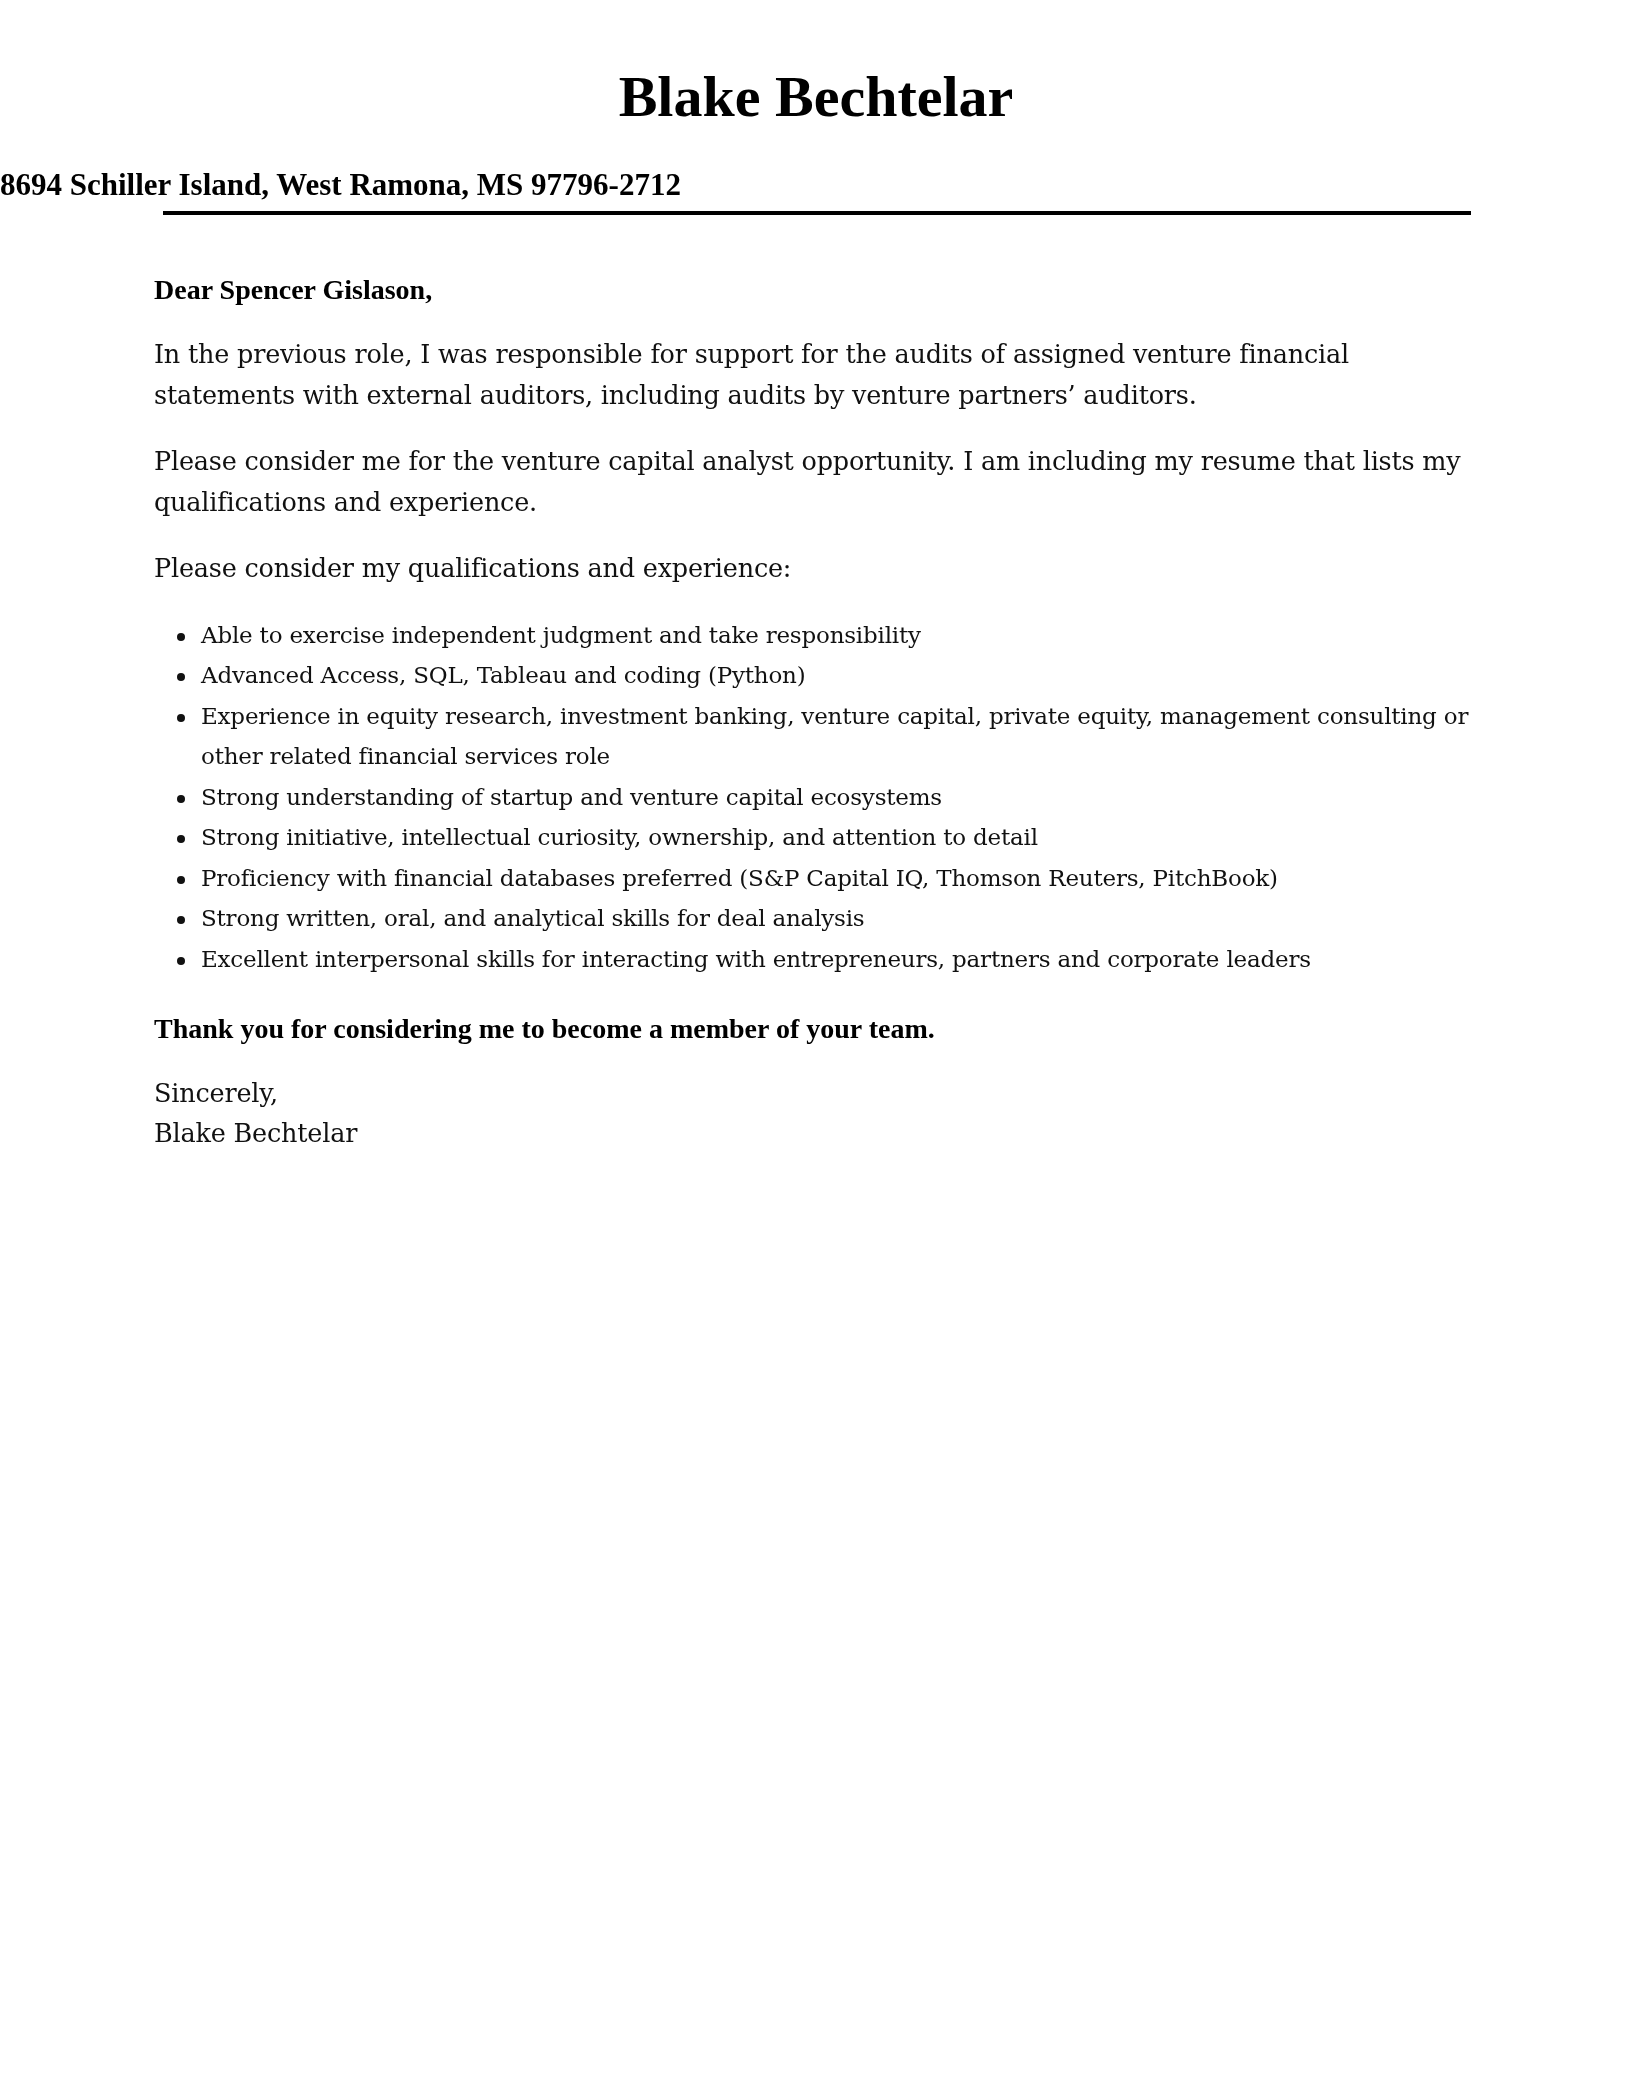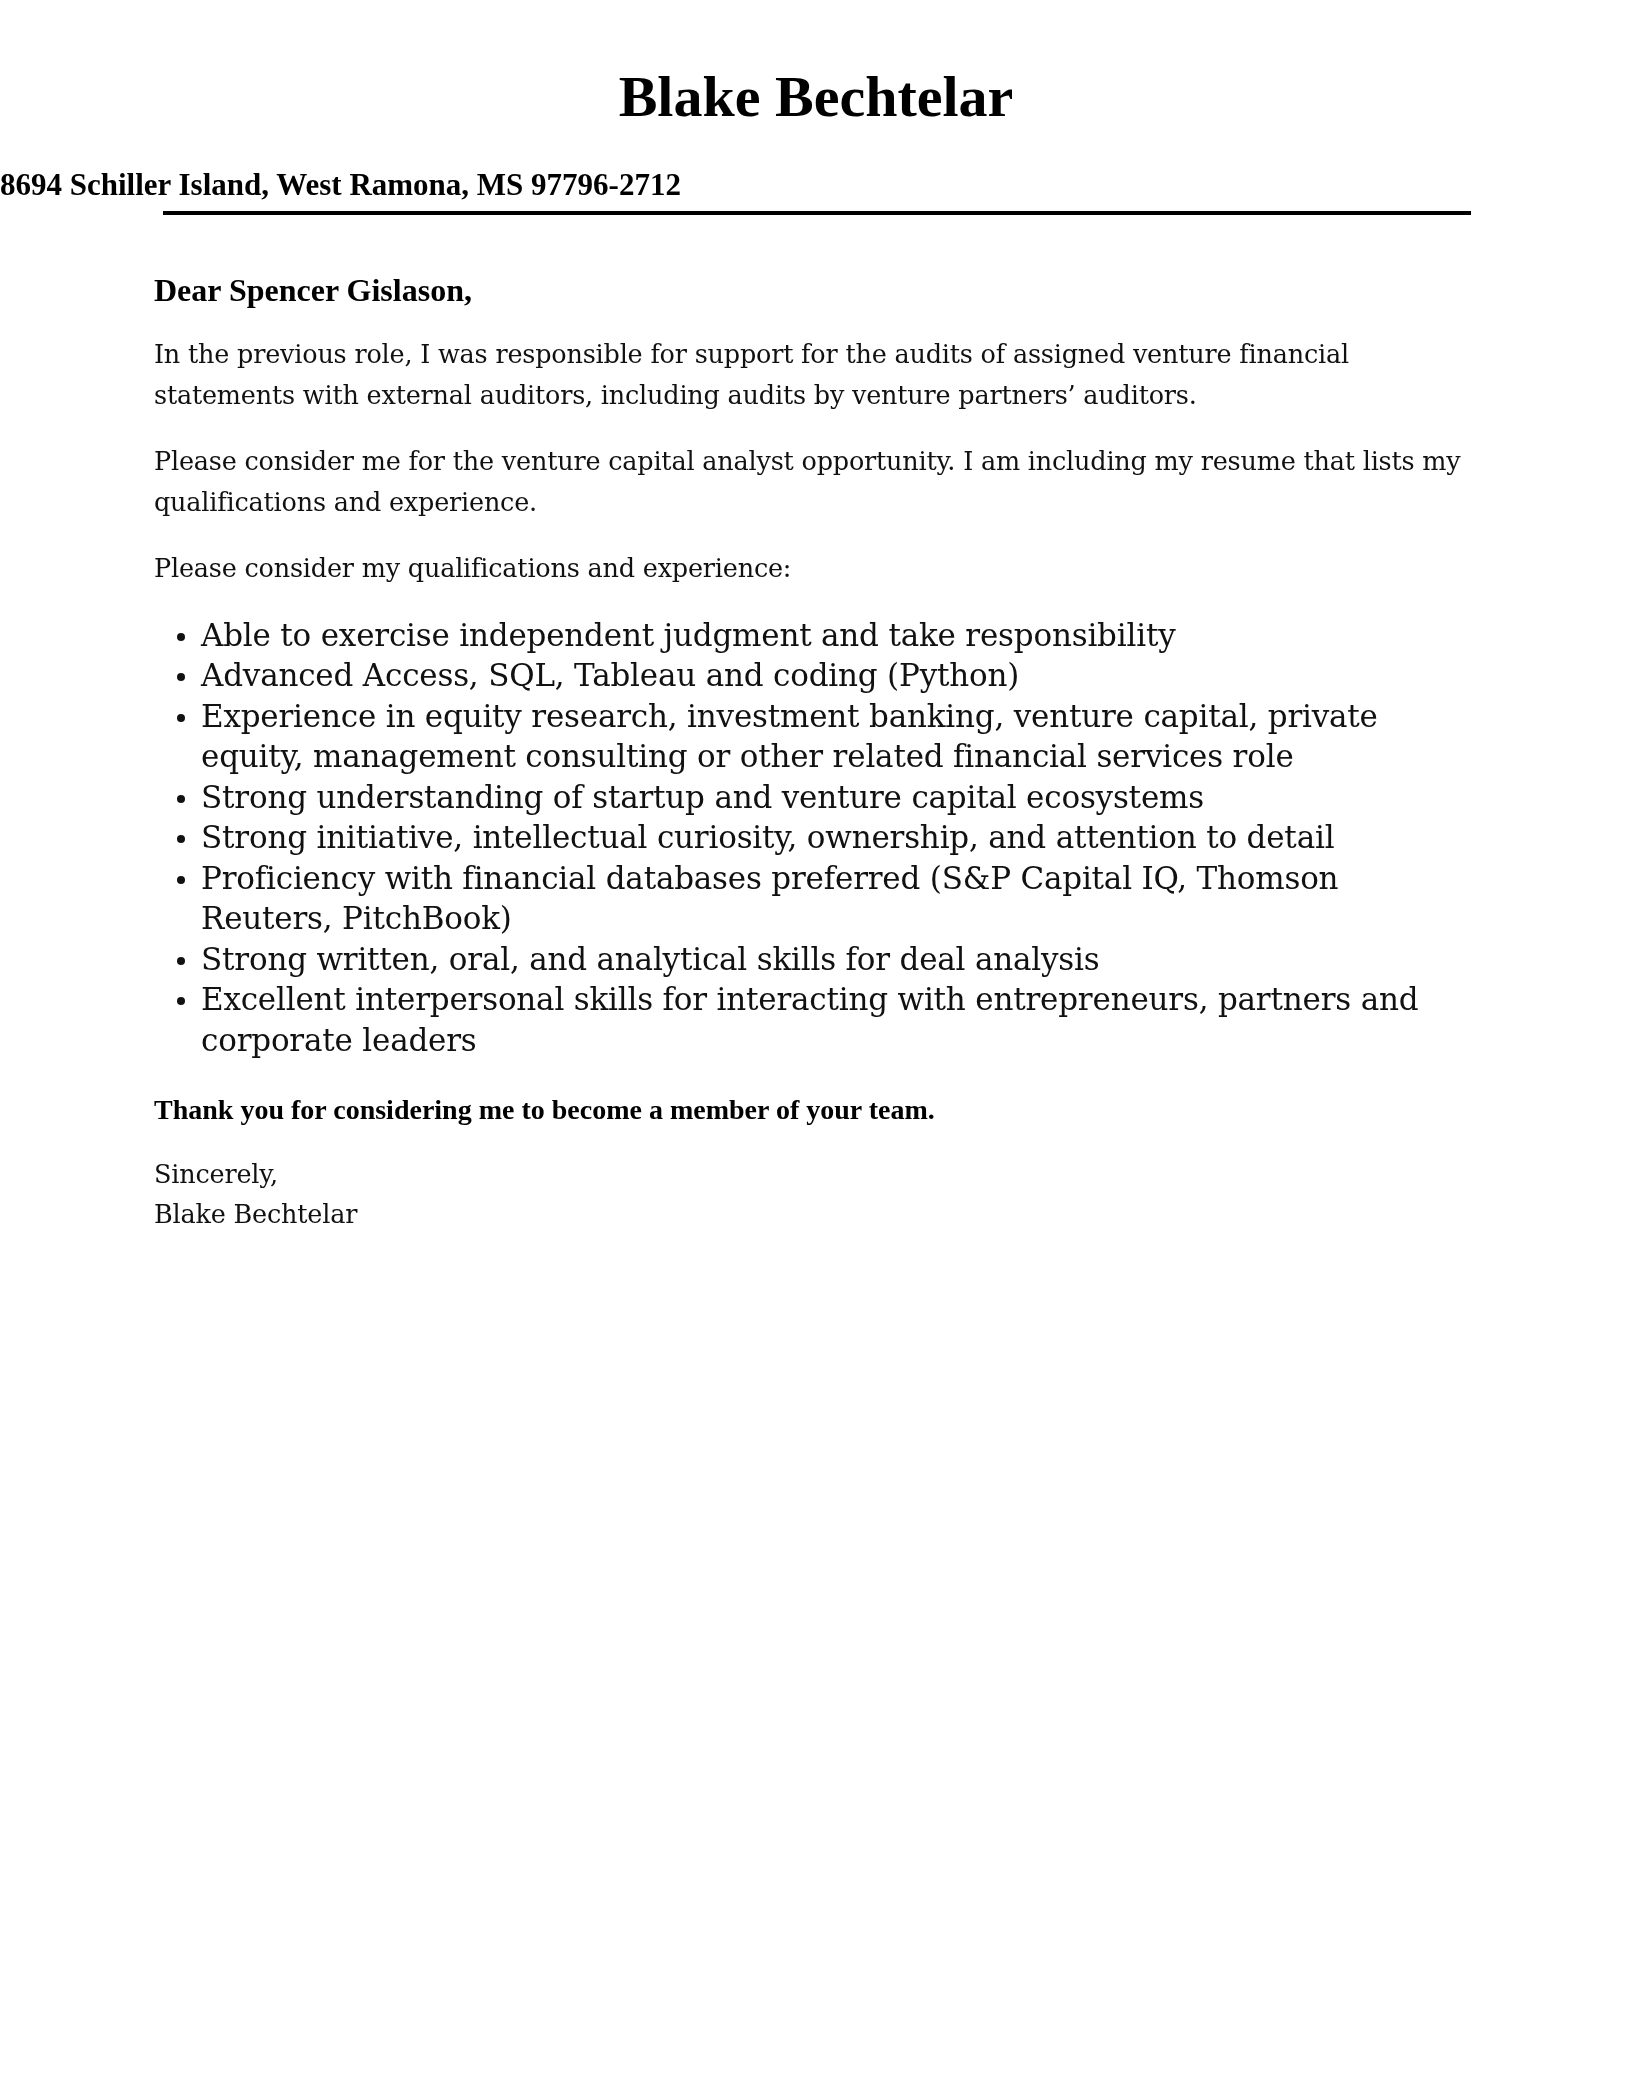--- a/index.html
+++ b/index.html
@@ -24,29 +24,29 @@
       position: absolute; left: 163px; width: 1308px; top: 211px; height: 4px;
       background: #000;
     }
 
     .body {
       position: absolute; left: 154px; top: 270px; width: 1320px;
       font-family: "DejaVu Serif", serif;
       font-size: 26px; line-height: 40.5px; color: #111;
     }
     .salutation {
-      font-family: "Liberation Serif", serif; font-weight: bold; font-size: 32px;
+      font-family: "Liberation Serif", serif; font-weight: bold; font-size: 28px;
       line-height: 40px; margin: 0 0 24px 0; color: #000;
     }
     .para { margin: 0 0 26px 0; font-size: 25.5px; letter-spacing: -0.2px; }
     ul.quals {
       list-style: none; margin: 0 0 30px 0; padding: 0;
     }
     ul.quals li {
-      position: relative; padding-left: 47px; font-size: 31px; letter-spacing: -0.2px;
+      position: relative; padding-left: 47px; font-size: 23px; letter-spacing: -0.2px;
       line-height: 40.5px;
     }
     ul.quals li .bullet {
       position: absolute; left: 23px; top: 18px; width: 8px; height: 8px;
       border-radius: 50%; background: #111;
     }
     .closing {
       font-family: "Liberation Serif", serif; font-weight: bold; font-size: 28px;
       line-height: 40px; margin: 22px 0 24px 0; color: #000;
     }

